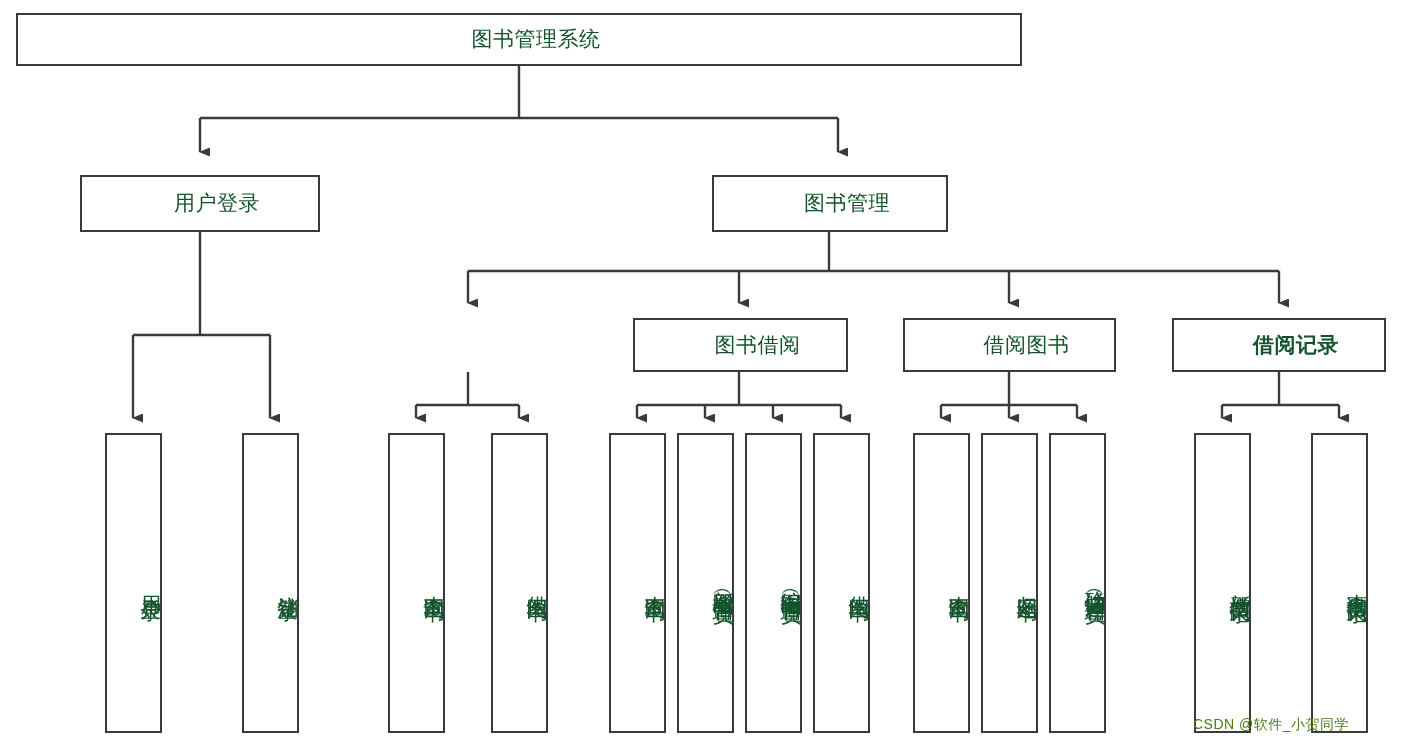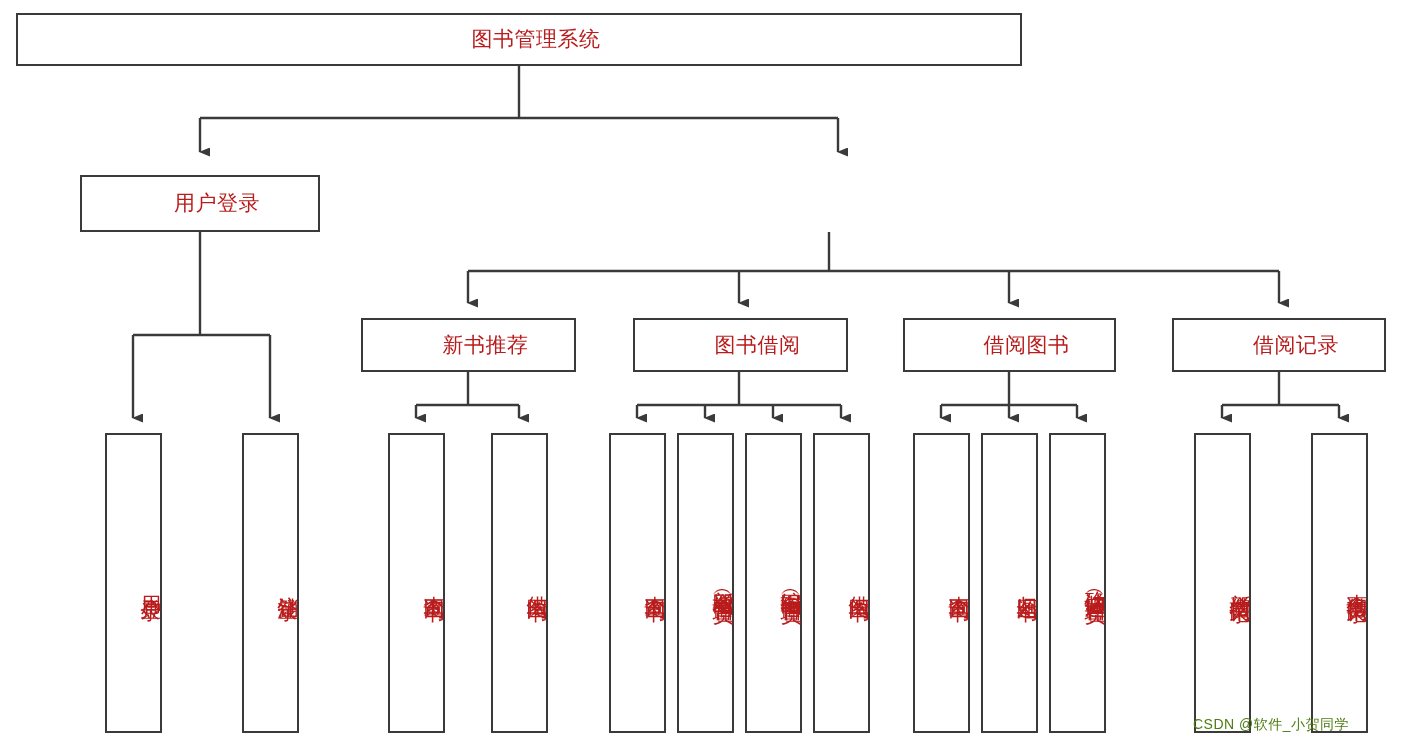--- a/index.html
+++ b/index.html
@@ -28,21 +28,21 @@
     pointer-events: none;
   }
   .node {
     position: absolute;
     box-sizing: border-box;
     background: #ffffff;
     border: 2px solid #3a3a3a;
     display: flex;
     align-items: center;
     justify-content: center;
-    color: #b91c1c;
+    color: #14532d;
     padding-left: 34px;
   }
   .node-label {
     display: block;
     text-align: center;
     line-height: 1.08;
     letter-spacing: 0.5px;
     white-space: nowrap;
   }
   .node.horizontal .node-label {
@@ -124,31 +124,31 @@
     </g>
   </svg>
 
   <div class="node horizontal" style="left:16px; top:13px; width:1006px; height:53px;">
     <span class="node-label">图书管理系统</span>
   </div>
 
   <div class="node horizontal" style="left:80px; top:175px; width:240px; height:57px;">
     <span class="node-label">用户登录</span>
   </div>
+  <div class="node horizontal" style="left:712px; top:175px; width:236px; height:57px;">
+    <span class="node-label">图书管理</span>
+  </div>
 
-  <div class="node horizontal" style="left:361px; top:318px; width:215px; height:54px;">
-    <span class="node-label">新书推荐</span>
-  </div>
   <div class="node horizontal" style="left:633px; top:318px; width:215px; height:54px;">
     <span class="node-label">图书借阅</span>
   </div>
   <div class="node horizontal" style="left:903px; top:318px; width:213px; height:54px;">
     <span class="node-label">借阅图书</span>
   </div>
-  <div class="node horizontal" style="left:1172px; top:318px; width:214px; height:54px;">
+  <div class="node horizontal" style="left:1172px; top:318px; width:214px; height:54px;font-weight:bold;">
     <span class="node-label">借阅记录</span>
   </div>
 
   <div class="node vertical" style="left:105px; top:433px; width:57px; height:300px;">
     <span class="node-label">用户登录</span>
   </div>
   <div class="node vertical" style="left:242px; top:433px; width:57px; height:300px;">
     <span class="node-label">注销登录</span>
   </div>
 

